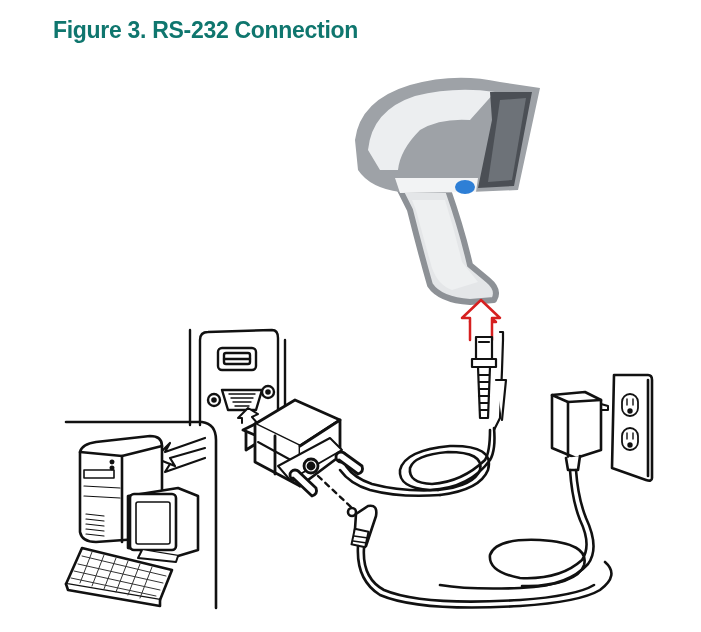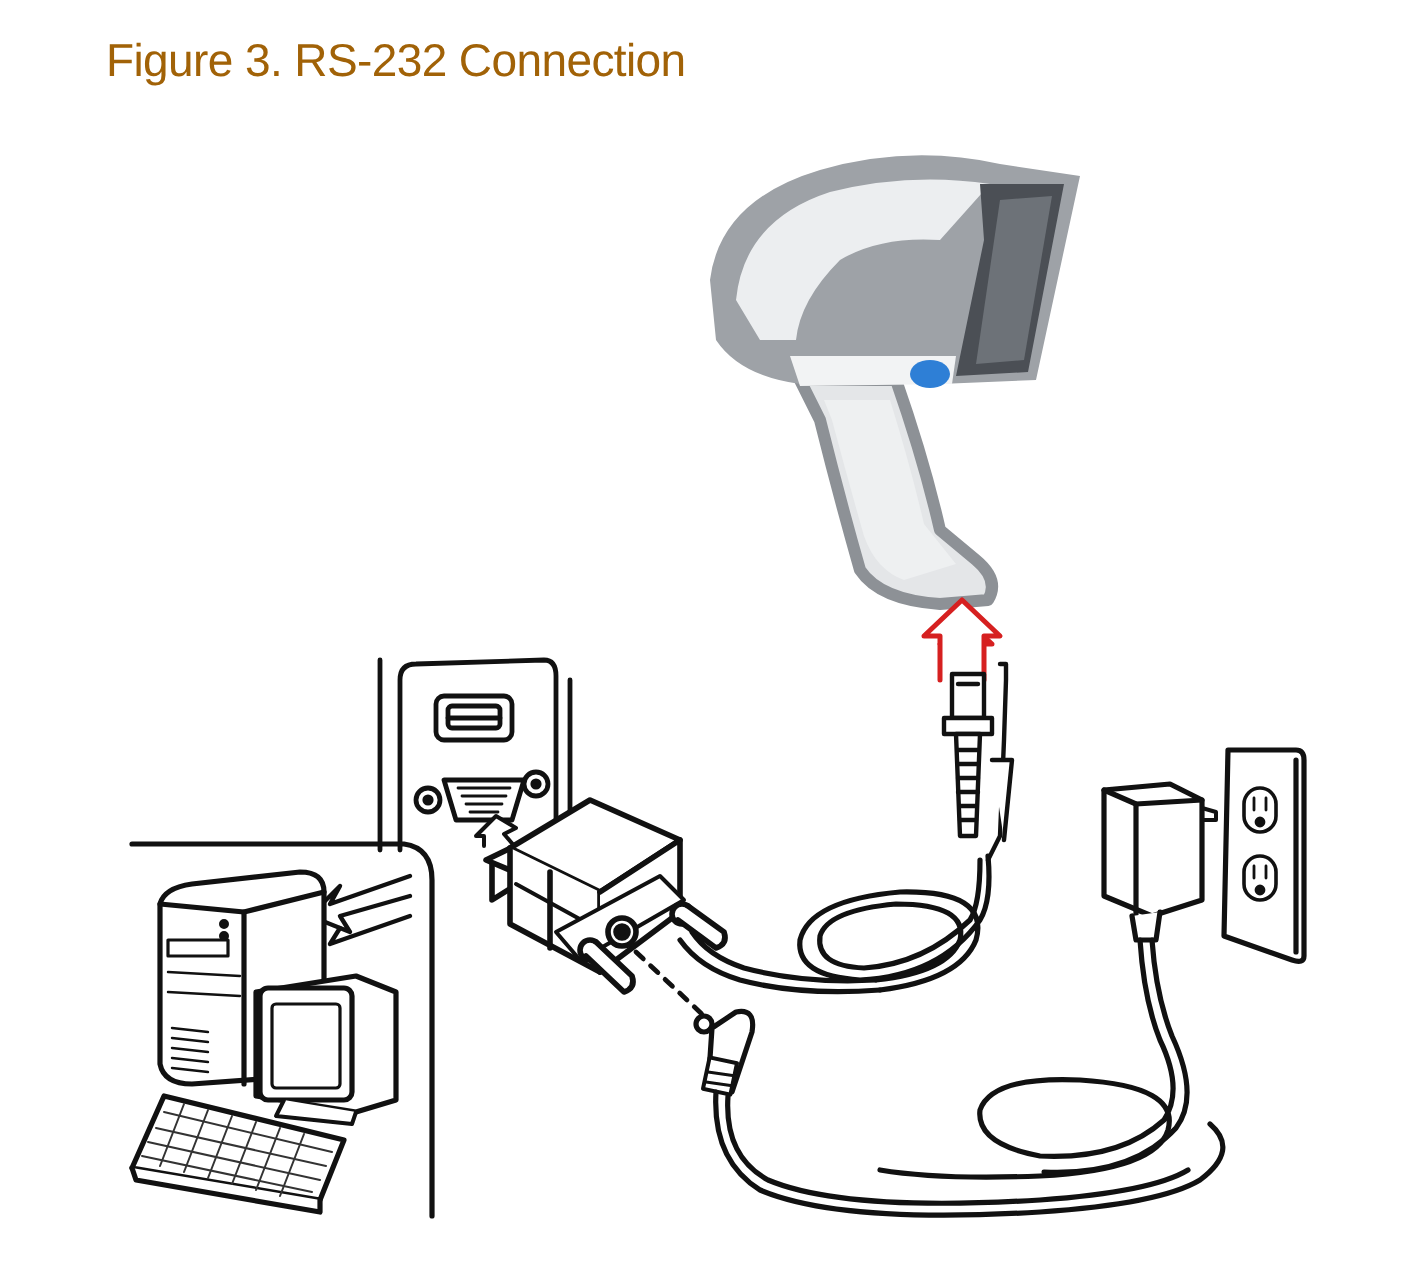--- a/index.html
+++ b/index.html
@@ -1,20 +1,20 @@
 <!DOCTYPE html>
 <html><head>
 <meta charset="utf-8">
 <style>
   html, body { margin:0; padding:0; background:#ffffff; }
   body { width:701px; height:632px; position:relative; overflow:hidden; font-family:"Liberation Sans", sans-serif; }
   .title {
     position:absolute; left:53px; top:17px;
-    font-family:"Liberation Sans", sans-serif; font-weight:normal;
-    font-size:23px; color:#a16207; letter-spacing:-0.3px;text-align:right;
+    font-family:"Liberation Sans", sans-serif; font-weight:bold;
+    font-size:23px; color:#0f766e; letter-spacing:-0.3px;text-align:right;
   }
   .figure { position:absolute; left:0; top:0; width:701px; height:632px; }
   .figure svg { position:absolute; left:0; top:0; }
 </style>
 </head>
 <body>
 
 <div class="title">Figure 3. RS-232 Connection</div>
 
 <div class="figure">

